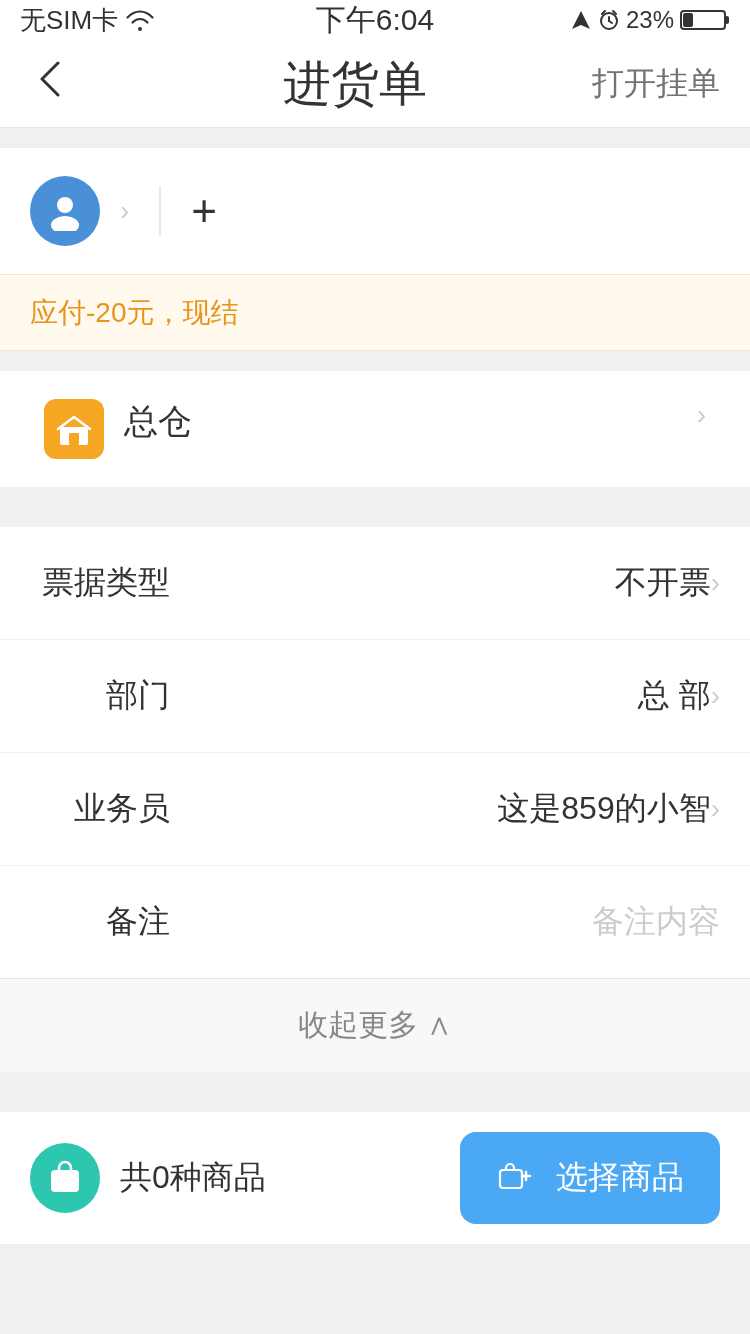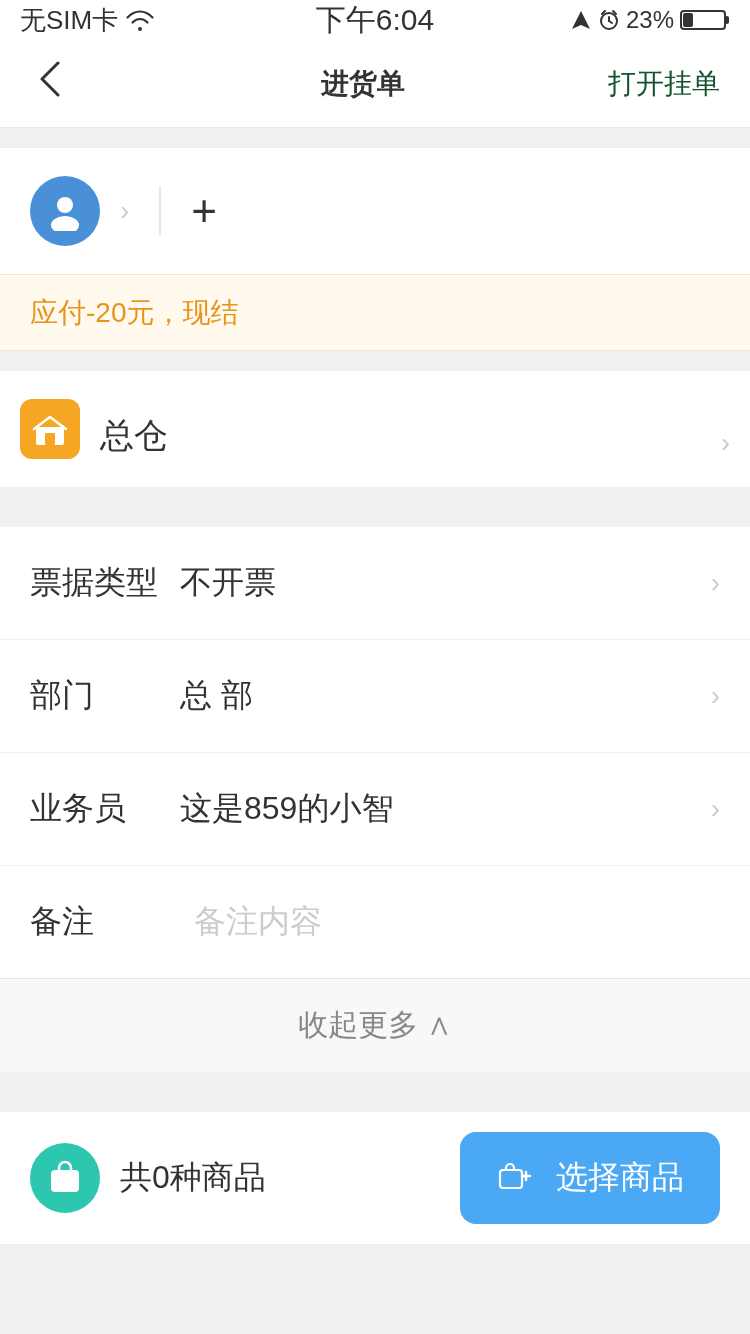--- a/index.html
+++ b/index.html
@@ -57,28 +57,28 @@
       padding: 0 30px;
       border-bottom: 1px solid #e8e8e8;
     }
     .nav-back {
       font-size: 40px;
       color: #333;
       cursor: pointer;
       padding: 10px;
     }
     .nav-title {
-      font-size: 28px;
-      font-weight: 700;
+      font-size: 48px;
+      font-weight: 400;
       color: #333;
       margin-left: 48px;
     }
     .nav-action {
-      font-size: 28px;
-      color: #14532d;
+      font-size: 32px;
+      color: #737373;
       cursor: pointer;
     }
 
     
     .section-divider {
       height: 20px;
       background: #f0f0f0;
     }
 
     
@@ -142,22 +142,22 @@
       border-bottom: 1px solid #f0e8d0;
     }
     .notice-text {
       font-size: 28px;
       color: #e8941a;
     }
 
     
     .warehouse-row {
       display: flex;
-      align-items: flex-end;
-      padding: 28px 20px;
+      align-items: flex-start;
+      padding: 28px 44px;
       background: #fff;
     }
     .warehouse-icon {
       width: 60px;
       height: 60px;
       border-radius: 12px;
       background: #f5a623;
       display: flex;
       align-items: center;
       justify-content: center;
@@ -170,20 +170,21 @@
     .warehouse-name {
       flex: 1;
       font-size: 34px;
       color: #333;
     }
 
     
     .form-rows {
       background: #fff;
       margin-top: 20px;
+      text-align: right;
     }
     .form-row {
       display: flex;
       align-items: center;
       padding: 34px 30px;
       border-bottom: 1px solid #f0f0f0;
       cursor: pointer;
     }
     .form-row:last-child {
       border-bottom: none;

